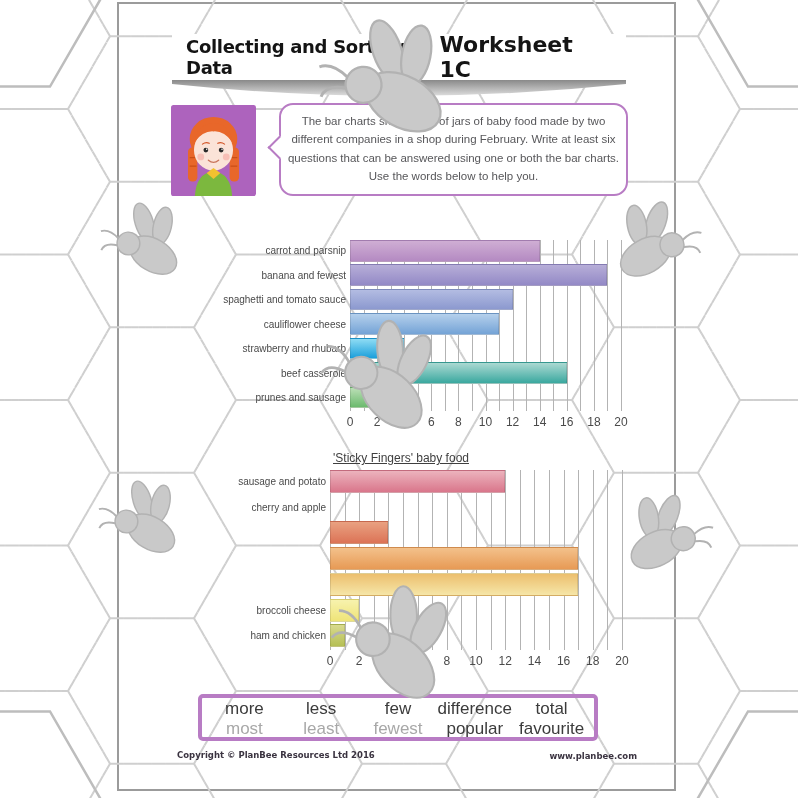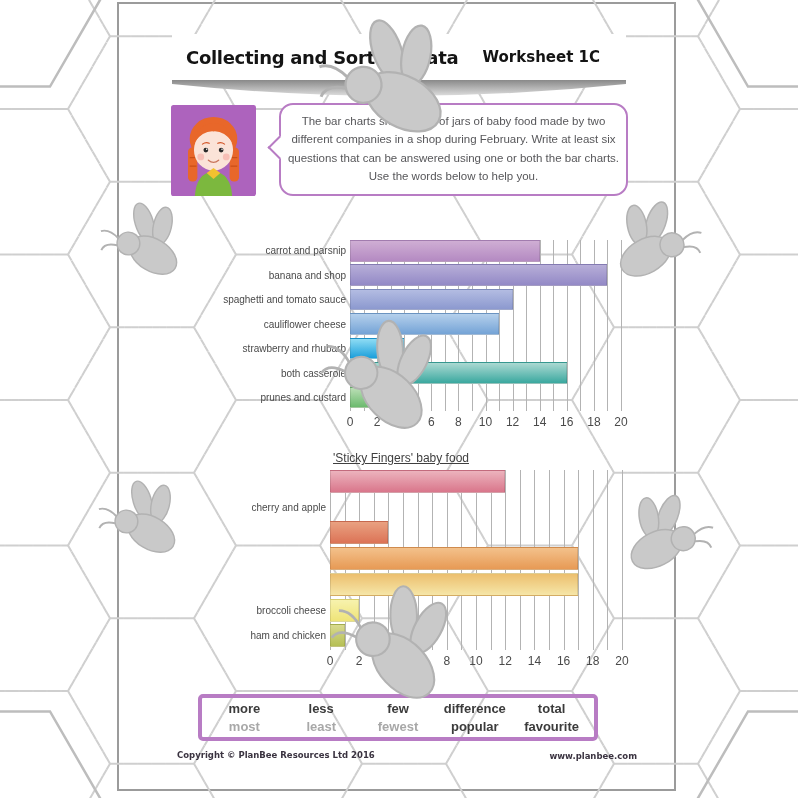--- a/index.html
+++ b/index.html
@@ -12,21 +12,21 @@
         background:rgba(255,255,255,0.55);}
 
   #hex-layer{left:0;top:0;width:798px;height:798px;pointer-events:none;}
 
   
   #band{left:172px;top:34px;width:454px;height:46px;background:#ffffff;z-index:4;
         display:flex;align-items:center;justify-content:space-between;}
   #band .band-title{margin-left:14px;font-family:"DejaVu Sans",sans-serif;font-weight:bold;
         font-size:18px;color:#141414;letter-spacing:-0.3px;}
   #band .band-ws{margin-right:26px;font-family:"DejaVu Sans",sans-serif;font-weight:bold;
-        font-size:15px;color:#141414;}
+        font-size:22px;color:#141414;}
   #band-shadow{left:172px;top:80px;width:454px;height:20px;z-index:3;}
 
   
   #avatar{left:171px;top:105px;width:85px;height:91px;z-index:4;}
 
   
   #bubble{left:279px;top:103px;width:349px;height:93px;background:#ffffff;
           border:2.5px solid #b87cc4;border-radius:14px;z-index:4;box-sizing:border-box;}
   #bubble-tail{left:-10px;top:34px;width:15px;height:15px;background:#ffffff;
           border-left:2.5px solid #b87cc4;border-bottom:2.5px solid #b87cc4;
@@ -42,21 +42,21 @@
   .bar{position:absolute;box-sizing:border-box;border:1px solid rgba(0,0,0,0.10);}
   .cat-label{position:absolute;display:flex;align-items:center;justify-content:flex-end;
           font-size:10px;color:#4a4a4a;white-space:nowrap;}
   .tick{position:absolute;width:26px;text-align:center;font-size:12px;color:#4a4a4a;}
 
   
   #word-bank{left:198px;top:694px;width:400px;height:47px;border:4px solid #b87cc4;
           border-radius:5px;box-sizing:border-box;z-index:4;
           display:grid;grid-template-columns:repeat(5,1fr);grid-template-rows:1fr 1fr;
           align-items:center;justify-items:center;padding:1px 4px;}
-  .wb-word{font-size:13px;font-weight:bold;color:#3b3b3b;}
+  .wb-word{font-size:17px;font-weight:normal;color:#3b3b3b;}
   .wb-word.muted{color:#a8a8a8;}
 
   
   #footer-copyright{left:169px;top:750px;font-family:"DejaVu Sans",sans-serif;
           font-weight:bold;font-size:8.5px;color:#3a3340;z-index:4;margin-left:8px;}
   #footer-site{left:500px;top:751px;width:137px;text-align:right;
           font-family:"DejaVu Sans",sans-serif;font-weight:bold;font-size:8.5px;
           color:#3a3340;z-index:4;}
 
   .bee{position:absolute;z-index:5;pointer-events:none;}
@@ -194,31 +194,31 @@
       <div class="gridline" style="left: 346.1px; top: 21px; height: 171.2px;"></div>
       <div class="gridline" style="left: 359.7px; top: 21px; height: 171.2px;"></div>
       <div class="gridline" style="left: 373.3px; top: 21px; height: 171.2px;"></div>
       <div class="gridline" style="left: 386.8px; top: 21px; height: 171.2px;"></div>
       <div class="gridline" style="left: 400.4px; top: 21px; height: 171.2px;"></div>
       <div class="gridline" style="left: 413.9px; top: 21px; height: 171.2px;"></div>
       <div class="gridline" style="left: 427.4px; top: 21px; height: 171.2px;"></div>
       <div class="gridline" style="left: 441px; top: 21px; height: 171.2px;"></div>
       <div class="cat-label" style="left: 0px; width: 166px; top: 21px; height: 21.5px;">carrot and parsnip</div>
       <div class="bar" style="left: 170px; top: 21px; width: 189.7px; height: 21.5px; background: linear-gradient(rgb(207, 174, 212), rgb(180, 138, 194));"></div>
-      <div class="cat-label" style="left: 0px; width: 166px; top: 45.45px; height: 21.5px;">banana and shop</div>
+      <div class="cat-label" style="left: 0px; width: 166px; top: 45.45px; height: 21.5px;">banana and fewest</div>
       <div class="bar" style="left: 170px; top: 45.45px; width: 257.4px; height: 21.5px; background: linear-gradient(rgb(183, 174, 216), rgb(147, 137, 198));"></div>
       <div class="cat-label" style="left: 0px; width: 166px; top: 69.9px; height: 21.5px;">spaghetti and tomato sauce</div>
       <div class="bar" style="left: 170px; top: 69.9px; width: 162.6px; height: 21.5px; background: linear-gradient(rgb(179, 188, 226), rgb(140, 153, 207));"></div>
       <div class="cat-label" style="left: 0px; width: 166px; top: 94.35px; height: 21.5px;">cauliflower cheese</div>
       <div class="bar" style="left: 170px; top: 94.35px; width: 149.1px; height: 21.5px; background: linear-gradient(rgb(181, 208, 236), rgb(116, 163, 214));"></div>
       <div class="cat-label" style="left: 0px; width: 166px; top: 118.8px; height: 21.5px;">strawberry and rhubarb</div>
       <div class="bar" style="left: 170px; top: 118.8px; width: 54.2px; height: 21.5px; background: linear-gradient(rgb(142, 220, 244), rgb(27, 159, 219));"></div>
-      <div class="cat-label" style="left: 0px; width: 166px; top: 143.25px; height: 21.5px;">both casserole</div>
+      <div class="cat-label" style="left: 0px; width: 166px; top: 143.25px; height: 21.5px;">beef casserole</div>
       <div class="bar" style="left: 170px; top: 143.25px; width: 216.8px; height: 21.5px; background: linear-gradient(rgb(171, 217, 210), rgb(58, 168, 159));"></div>
-      <div class="cat-label" style="left: 0px; width: 166px; top: 167.7px; height: 21.5px;">prunes and custard</div>
+      <div class="cat-label" style="left: 0px; width: 166px; top: 167.7px; height: 21.5px;">prunes and sausage</div>
       <div class="bar" style="left: 170px; top: 167.7px; width: 27.1px; height: 21.5px; background: linear-gradient(rgb(187, 223, 182), rgb(108, 186, 110));"></div>
       <div class="tick" style="left: 157px; top: 196px;">0</div>
       <div class="tick" style="left: 184.1px; top: 196px;">2</div>
       <div class="tick" style="left: 211.2px; top: 196px;">4</div>
       <div class="tick" style="left: 238.3px; top: 196px;">6</div>
       <div class="tick" style="left: 265.4px; top: 196px;">8</div>
       <div class="tick" style="left: 292.5px; top: 196px;">10</div>
       <div class="tick" style="left: 319.6px; top: 196px;">12</div>
       <div class="tick" style="left: 346.7px; top: 196px;">14</div>
       <div class="tick" style="left: 373.8px; top: 196px;">16</div>
@@ -242,20 +242,21 @@
       <div class="gridline" style="left: 310.6px; top: 19px; height: 179.9px;"></div>
       <div class="gridline" style="left: 325.2px; top: 19px; height: 179.9px;"></div>
       <div class="gridline" style="left: 339.8px; top: 19px; height: 179.9px;"></div>
       <div class="gridline" style="left: 354.4px; top: 19px; height: 179.9px;"></div>
       <div class="gridline" style="left: 369px; top: 19px; height: 179.9px;"></div>
       <div class="gridline" style="left: 383.6px; top: 19px; height: 179.9px;"></div>
       <div class="gridline" style="left: 398.2px; top: 19px; height: 179.9px;"></div>
       <div class="gridline" style="left: 412.8px; top: 19px; height: 179.9px;"></div>
       <div class="gridline" style="left: 427.4px; top: 19px; height: 179.9px;"></div>
       <div class="gridline" style="left: 442px; top: 19px; height: 179.9px;"></div>
+      <div class="cat-label" style="left: 0px; width: 146px; top: 19px; height: 23px;">sausage and potato</div>
       <div class="bar" style="left: 150px; top: 19px; width: 175.2px; height: 23px; background: linear-gradient(rgb(236, 179, 189), rgb(217, 118, 139));"></div>
       <div class="cat-label" style="left: 0px; width: 146px; top: 44.7px; height: 23px;">cherry and apple</div>
       <div class="bar" style="left: 150px; top: 70.4px; width: 58.4px; height: 23px; background: linear-gradient(rgb(233, 161, 129), rgb(220, 115, 86));"></div>
       <div class="bar" style="left: 150px; top: 96.1px; width: 248.2px; height: 23px; background: linear-gradient(rgb(243, 193, 139), rgb(231, 154, 85));"></div>
       <div class="bar" style="left: 150px; top: 121.8px; width: 248.2px; height: 23px; background: linear-gradient(rgb(236, 191, 110), rgb(246, 230, 168));"></div>
       <div class="cat-label" style="left: 0px; width: 146px; top: 147.5px; height: 23px;">broccoli cheese</div>
       <div class="bar" style="left: 150px; top: 147.5px; width: 29.2px; height: 23px; background: linear-gradient(rgb(247, 242, 174), rgb(239, 228, 120));"></div>
       <div class="cat-label" style="left: 0px; width: 146px; top: 173.2px; height: 23px;">ham and chicken</div>
       <div class="bar" style="left: 150px; top: 173.2px; width: 14.6px; height: 23px; background: linear-gradient(rgb(217, 218, 142), rgb(181, 191, 85));"></div>
       <div class="tick" style="left: 137px; top: 203px;">0</div>

